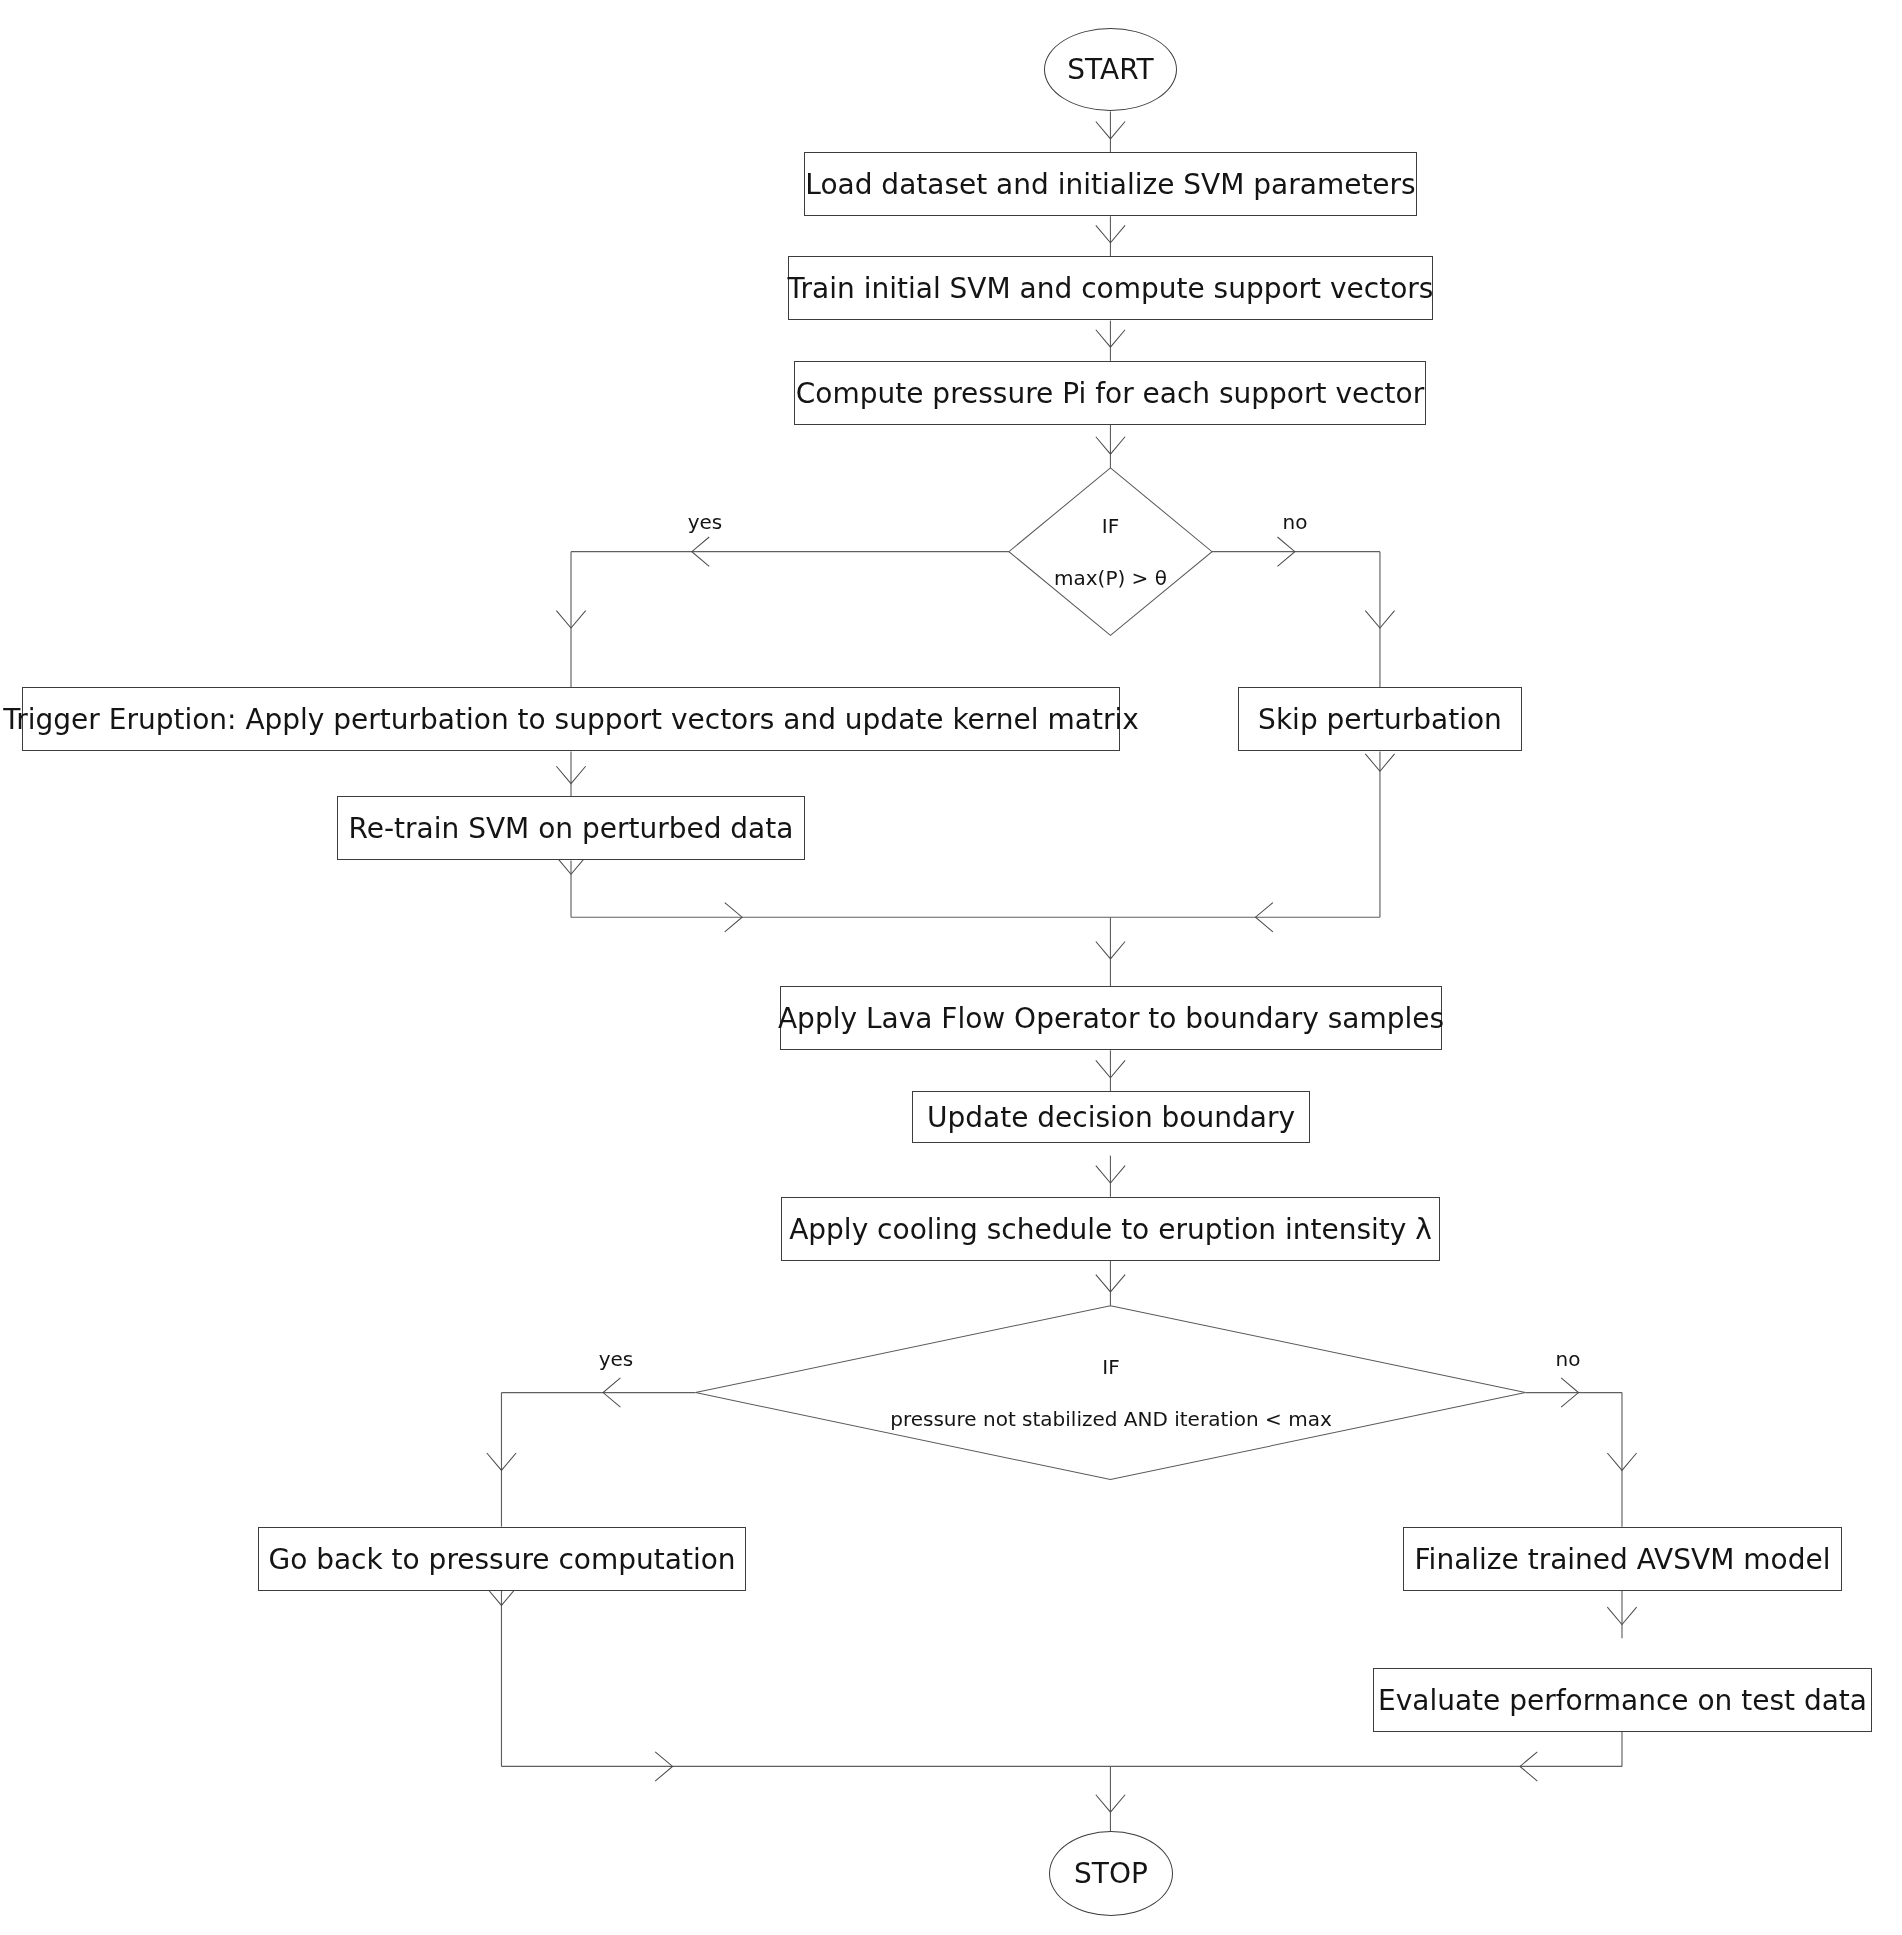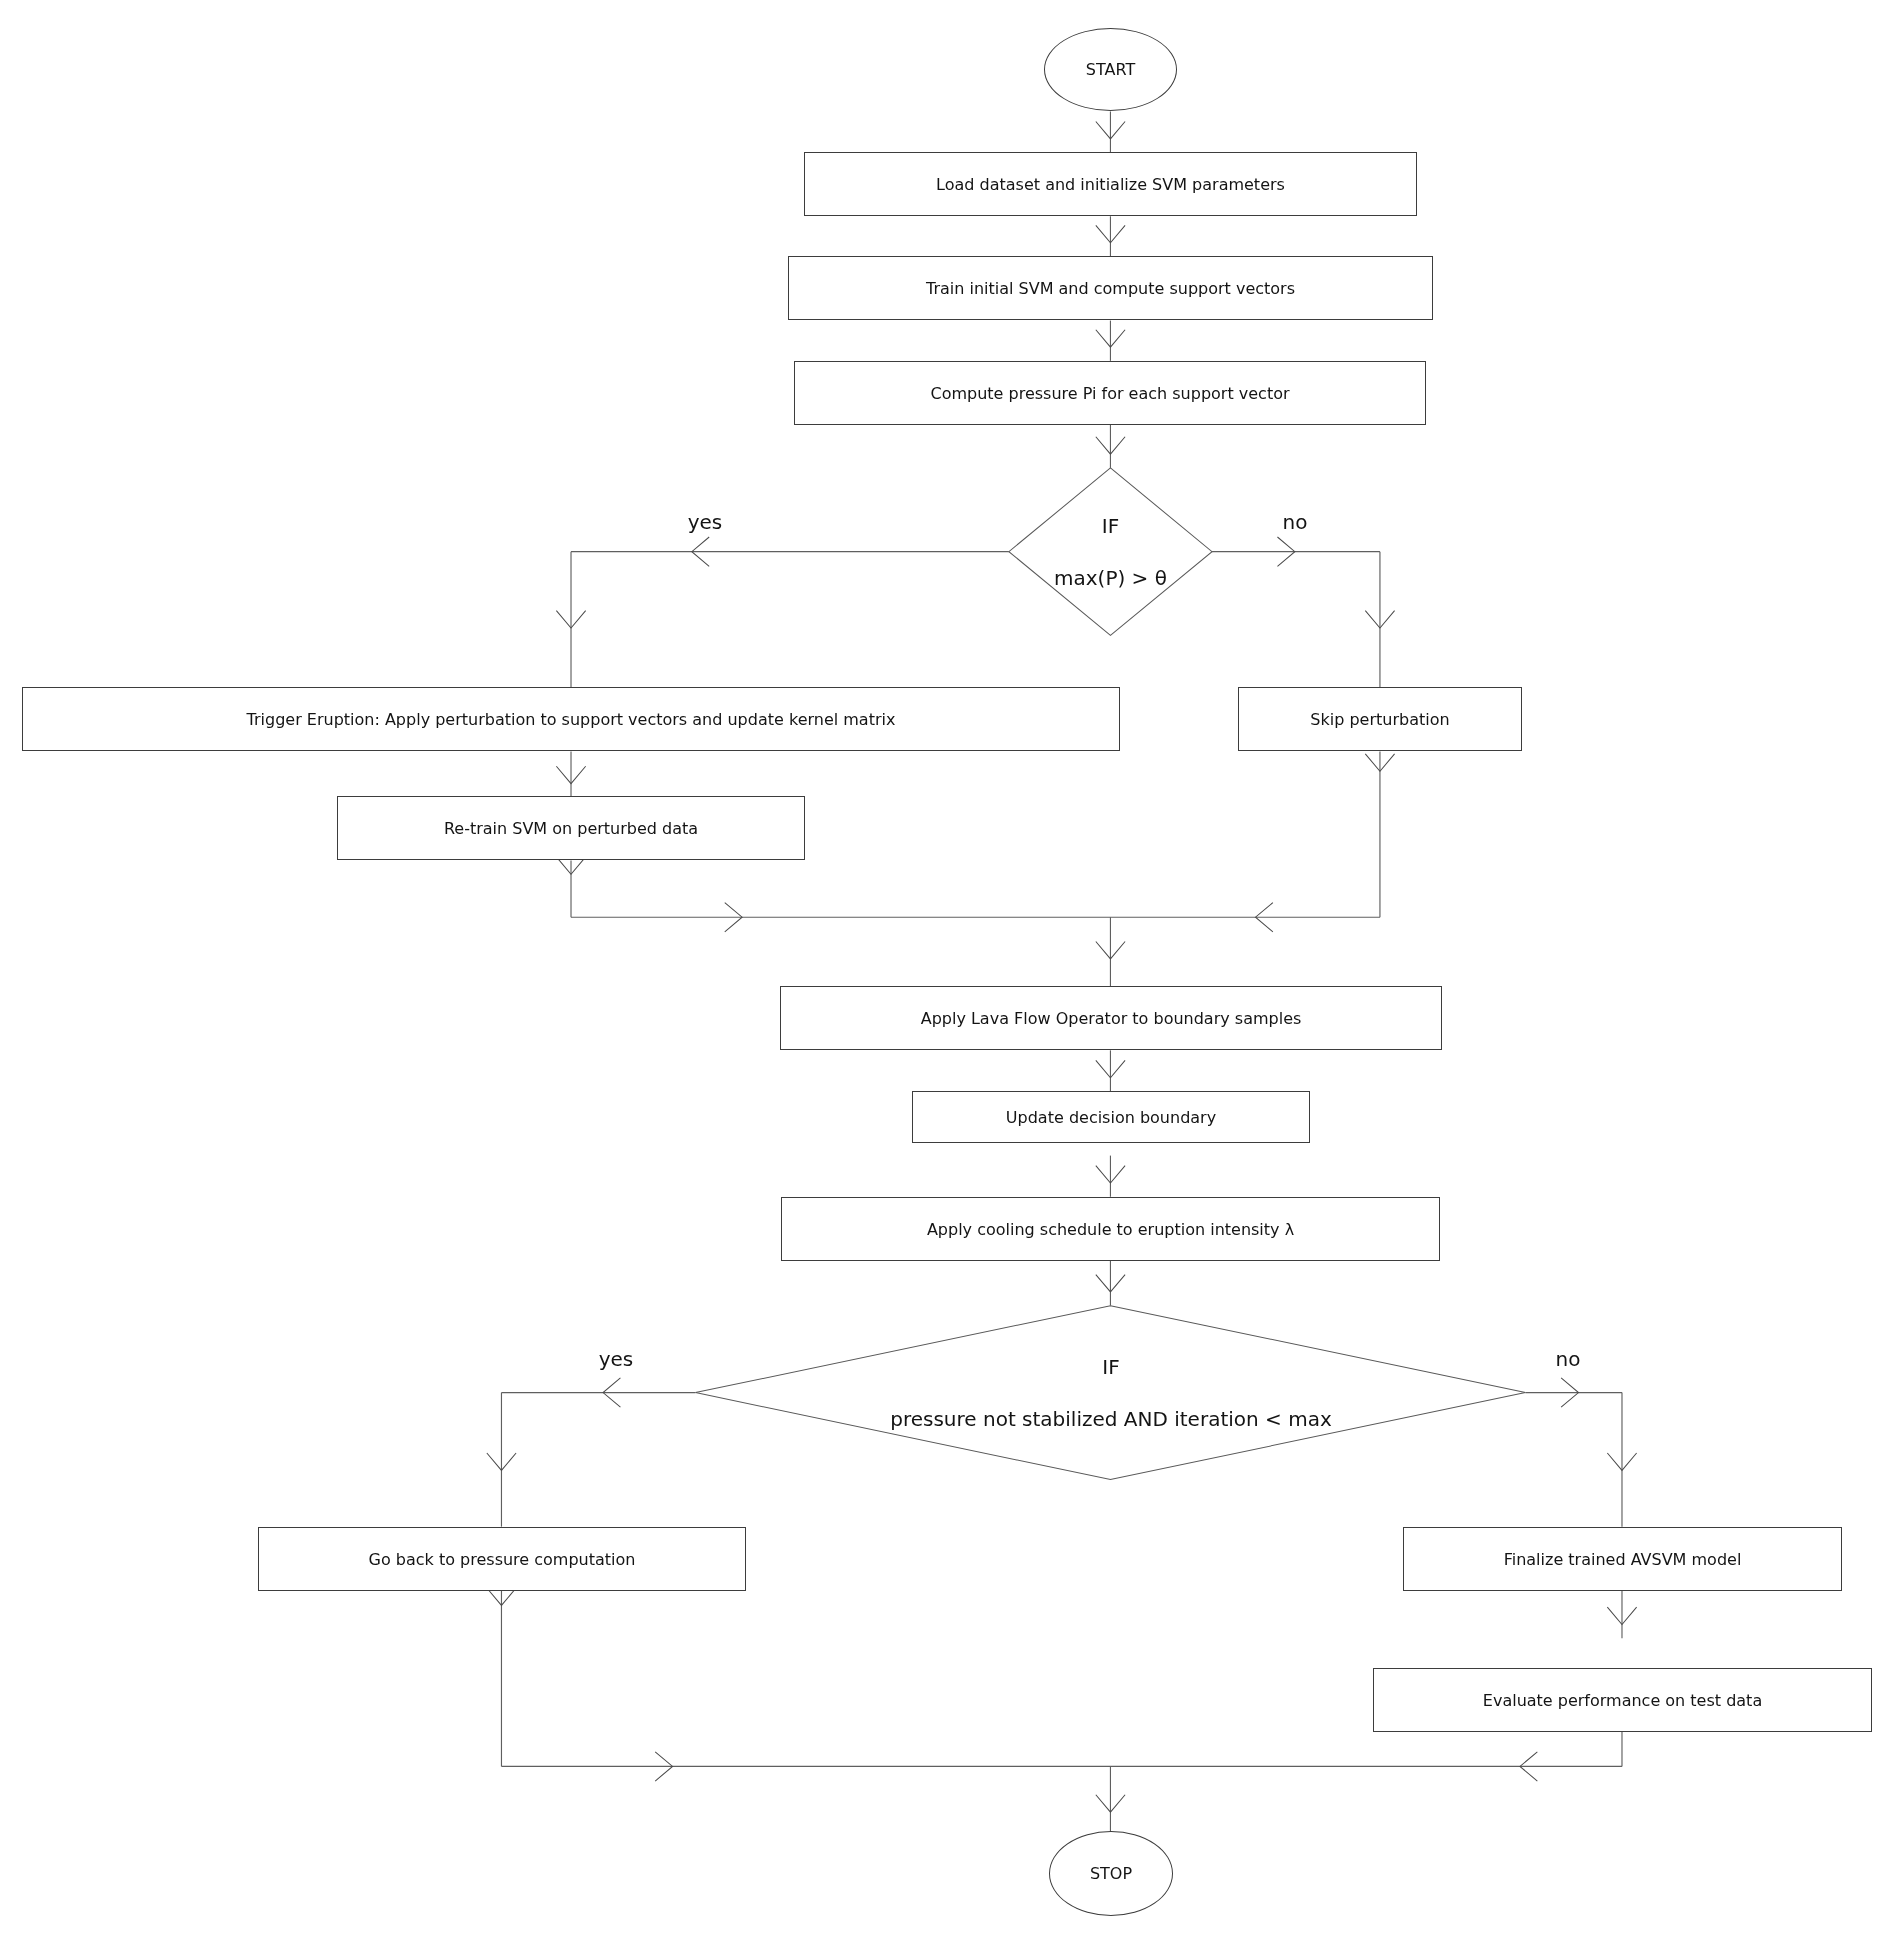--- a/index.html
+++ b/index.html
@@ -9,21 +9,21 @@
     background:#ffffff;
     font-family:"DejaVu Sans","Liberation Sans",sans-serif;
     color:#141414;
   }
   .layer{position:absolute;left:0;top:0;}
   .node{
     position:absolute;
     display:flex;align-items:center;justify-content:center;
     box-sizing:border-box;
     background:#ffffff;
-    font-size:16px;
+    font-size:28px;
     white-space:nowrap;
     text-align:center;
     color:#141414;
   }
   .box{border:1.4px solid #3d3d3d;}
   .ellipse{border:1.4px solid #3d3d3d;border-radius:50%;}
   .diamond-label{
     position:absolute;
     display:flex;flex-direction:column;align-items:center;justify-content:center;
     row-gap:13.7px;

